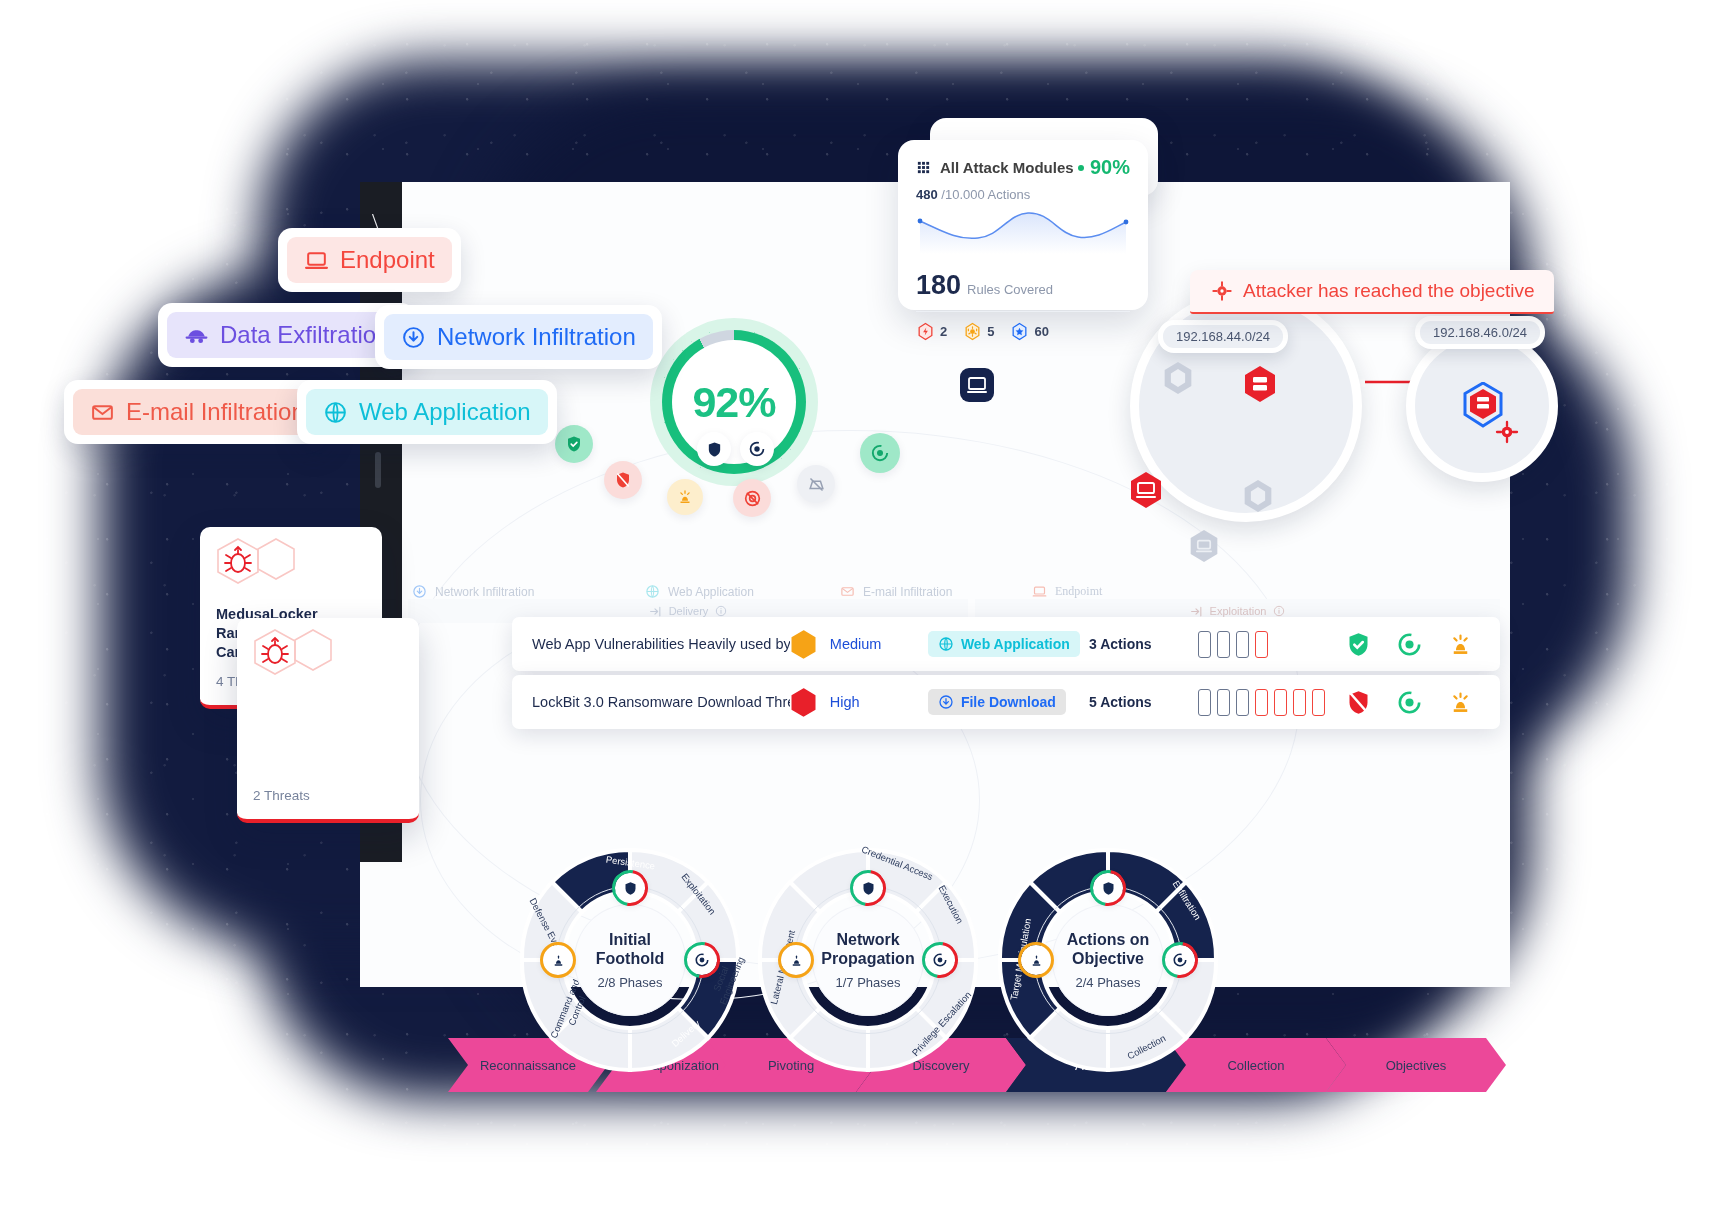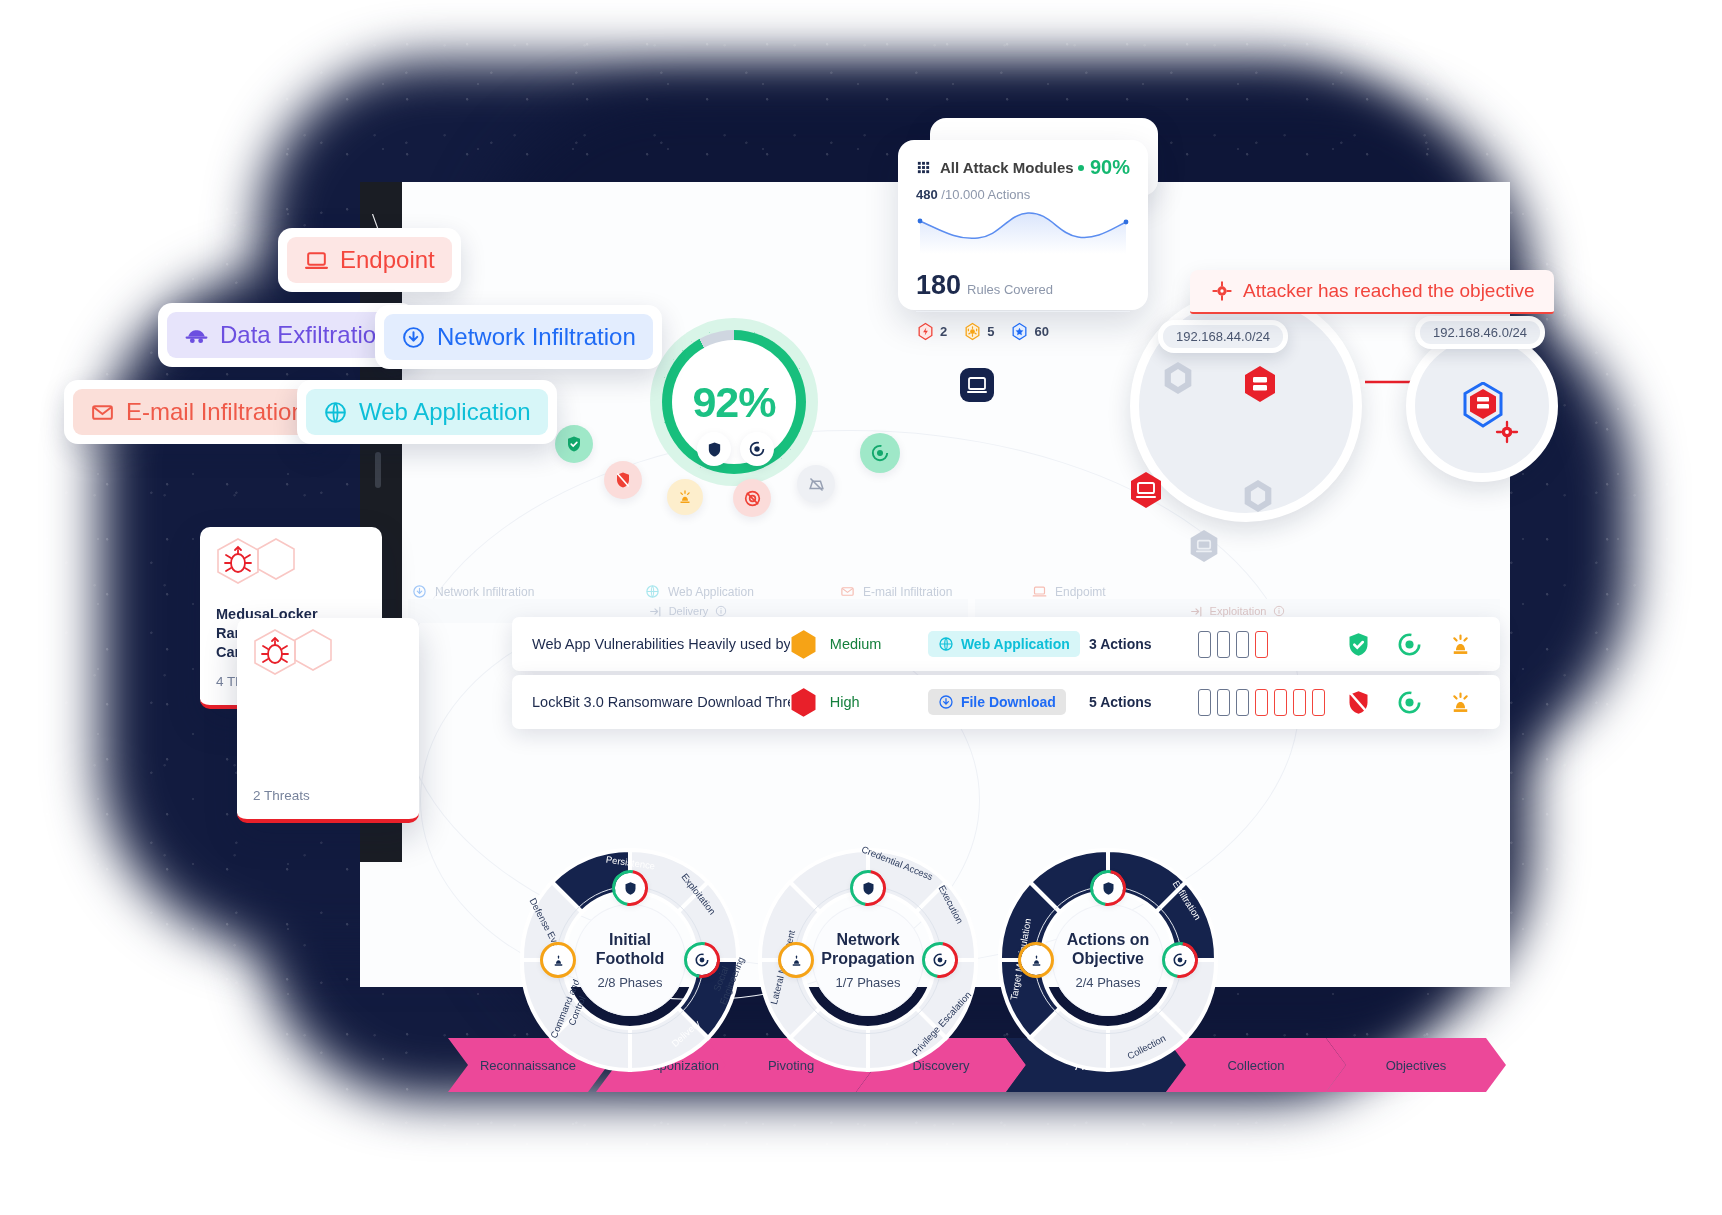--- a/index.html
+++ b/index.html
@@ -170,21 +170,21 @@
 
   
   .threat-row {
     position: absolute; left: 512px; width: 988px; height: 54px;
     background: #fff; border-radius: 7px; z-index: 46;
     box-shadow: 0 6px 22px rgba(15,25,60,.13);
     display: flex; align-items: center;
   }
   .tr-name { width: 300px; padding-left: 20px; font-size: 14.5px; color: #1d2a4d; white-space: nowrap; overflow: hidden; }
   .tr-sev  { width: 150px; display: flex; align-items: center; gap: 13px; }
-  .tr-sev .lbl { font-size: 14.5px; color: #15803d; text-align: center; }
+  .tr-sev .lbl { font-size: 14.5px; color: #1d4ed8; text-align: center; }
   .tr-vec  { width: 175px; }
   .tr-vec .chip {
     display: inline-flex; align-items: center; gap: 7px;
     border-radius: 5px; padding: 5px 10px; font-size: 14px; font-weight: 500;
   }
   .tr-act  { width: 118px; font-size: 14px; color: #1d2a4d; font-weight: 600; }
   .tr-bars { width: 160px; display: flex; gap: 6px; }
   .tr-bars i { display: block; width: 13px; height: 27px; border-radius: 3px; border: 1.6px solid #6a768f; }
   .tr-bars i.red { border-color: #f2453d; }
   .tr-icons { margin-left: auto; display: flex; align-items: center; gap: 24px; padding-right: 26px; }
@@ -554,21 +554,21 @@
     </svg>
   <span>Web Application</span>
 </div>
 <div class="vec-head" style="left:840px; top:584px;">
   <svg width="15" height="15" viewBox="0 0 24 24">
       <rect x="3" y="6" width="18" height="12" rx="1.8" fill="none" stroke="#f6bdb3" stroke-width="1.9"></rect>
       <path d="M3.6 7l8.4 6.4L20.4 7" fill="none" stroke="#f6bdb3" stroke-width="1.8"></path>
     </svg>
   <span>E-mail Infiltration</span>
 </div>
-<div class="vec-head" style="left:1032px; top:584px;">
+<div class="vec-head" style="left:1032px; top:584px;font-family:Liberation Serif, serif;">
   <svg width="15" height="15" viewBox="0 0 24 24">
       <rect x="4" y="5" width="16" height="11" rx="1.6" fill="none" stroke="#f6bdb3" stroke-width="1.9"></rect>
       <path d="M2 19h20" stroke="#f6bdb3" stroke-width="2" stroke-linecap="round"></path>
     </svg>
   <span>Endpoimt</span>
 </div>
 
 <div class="threat-row" style="top:617px;">
   <div class="tr-name">Web App Vulnerabilities Heavily used by Ransom..</div>
   <div class="tr-sev">

